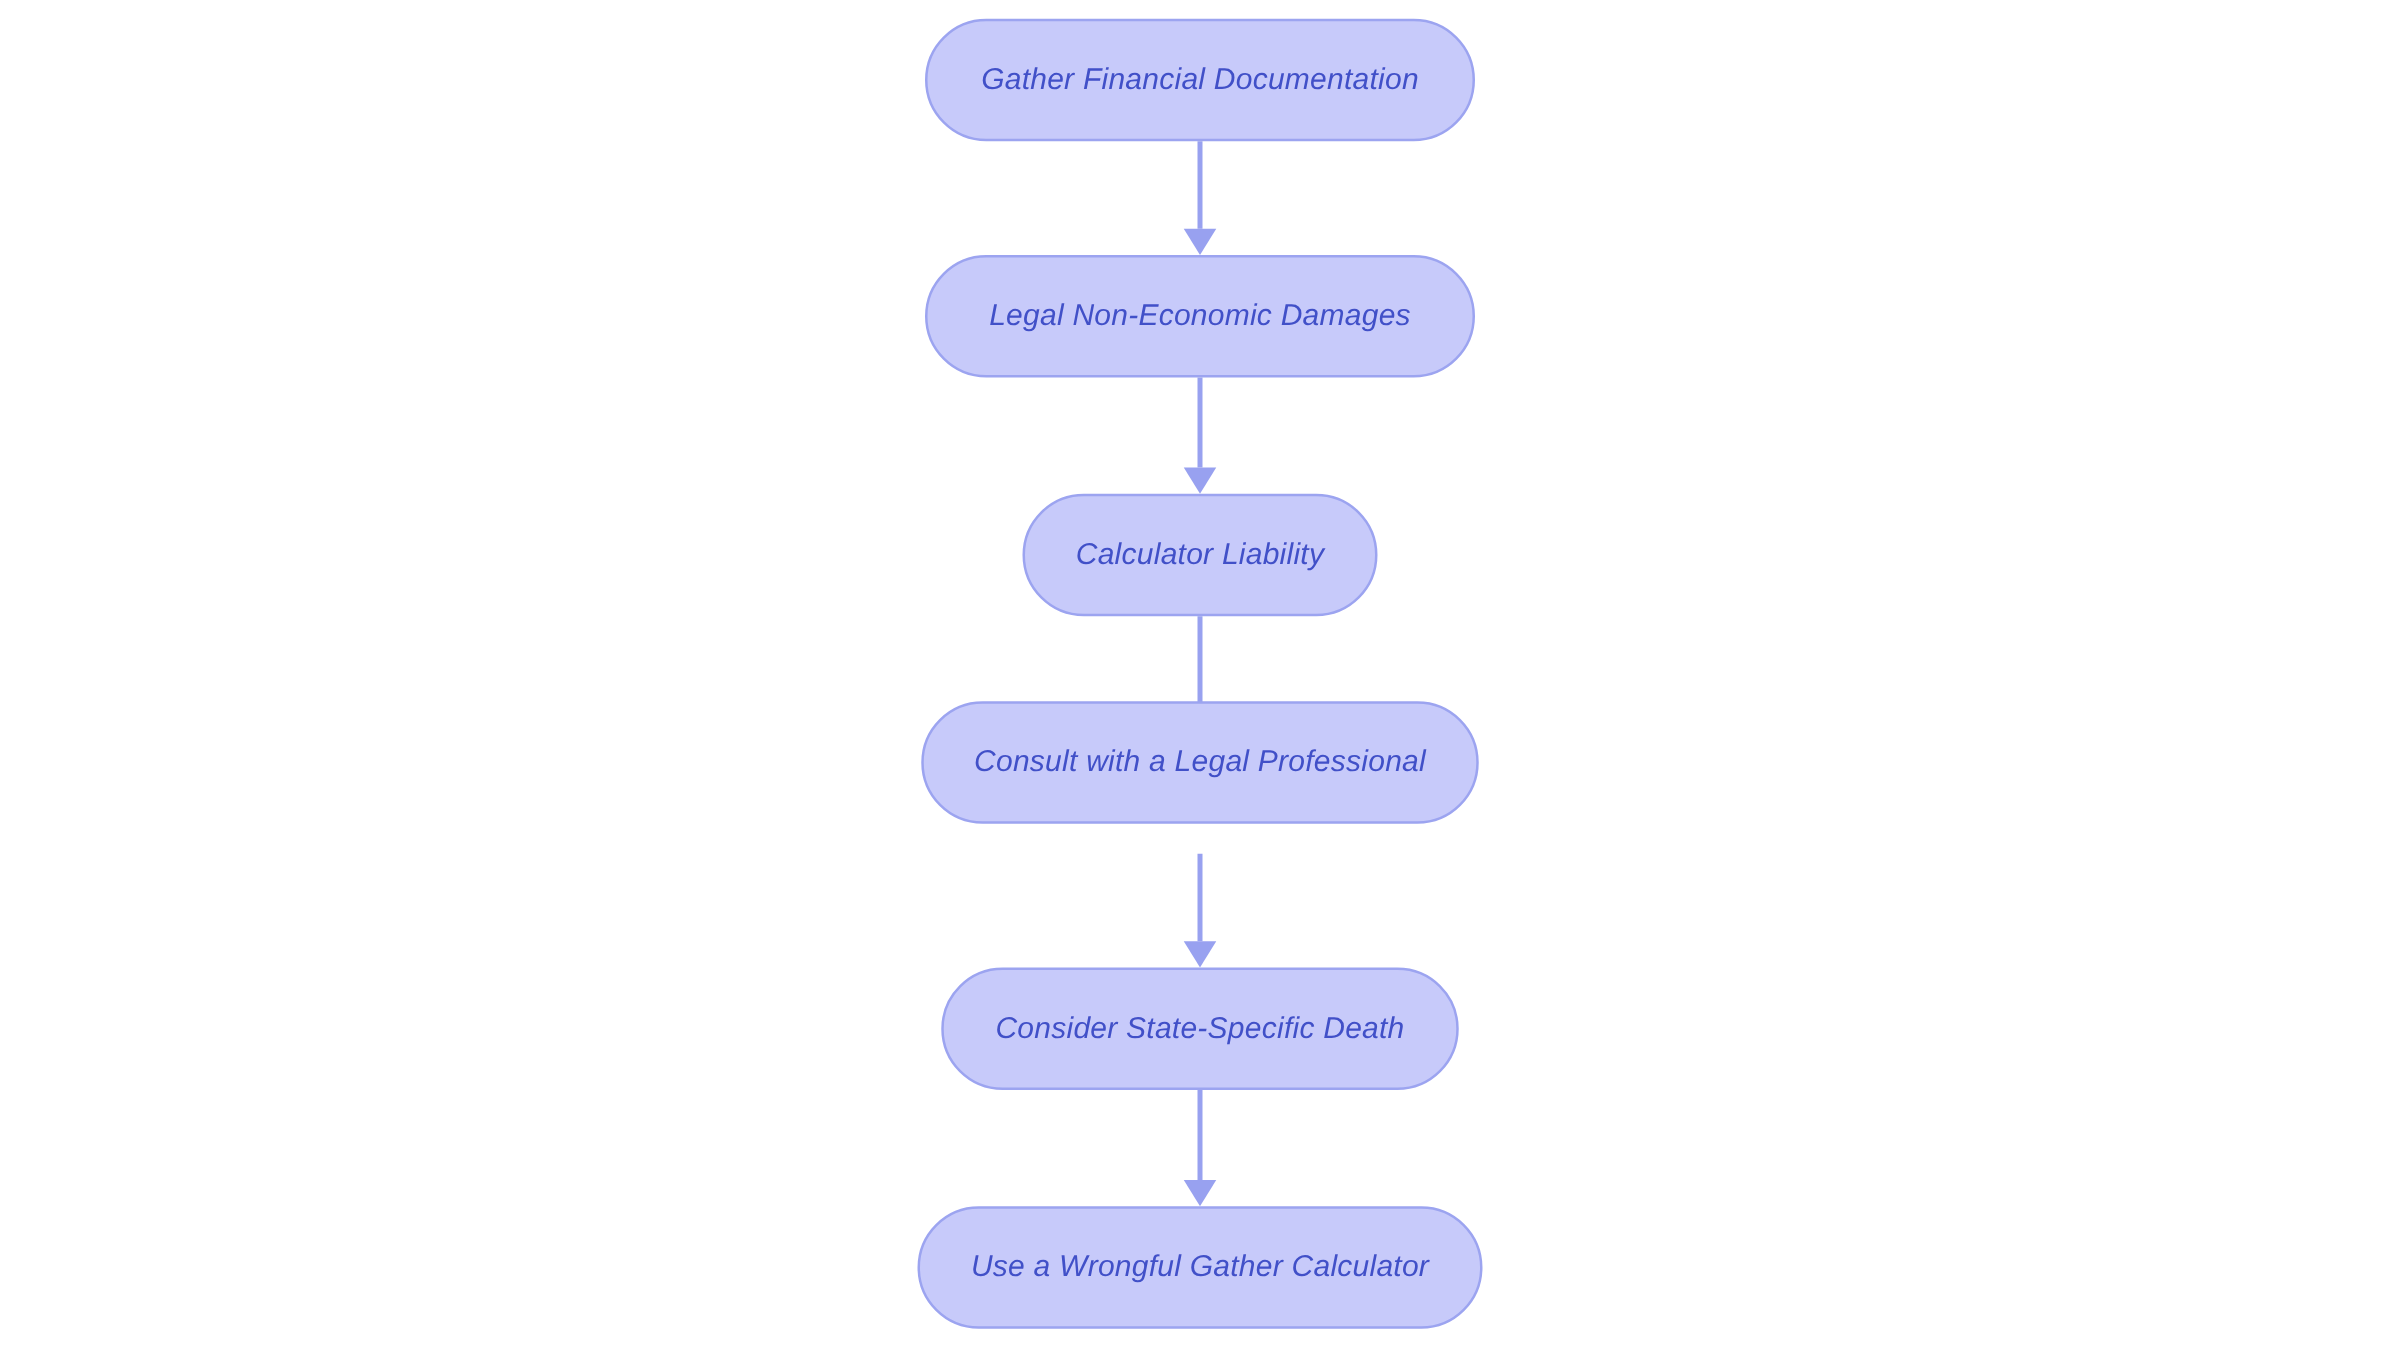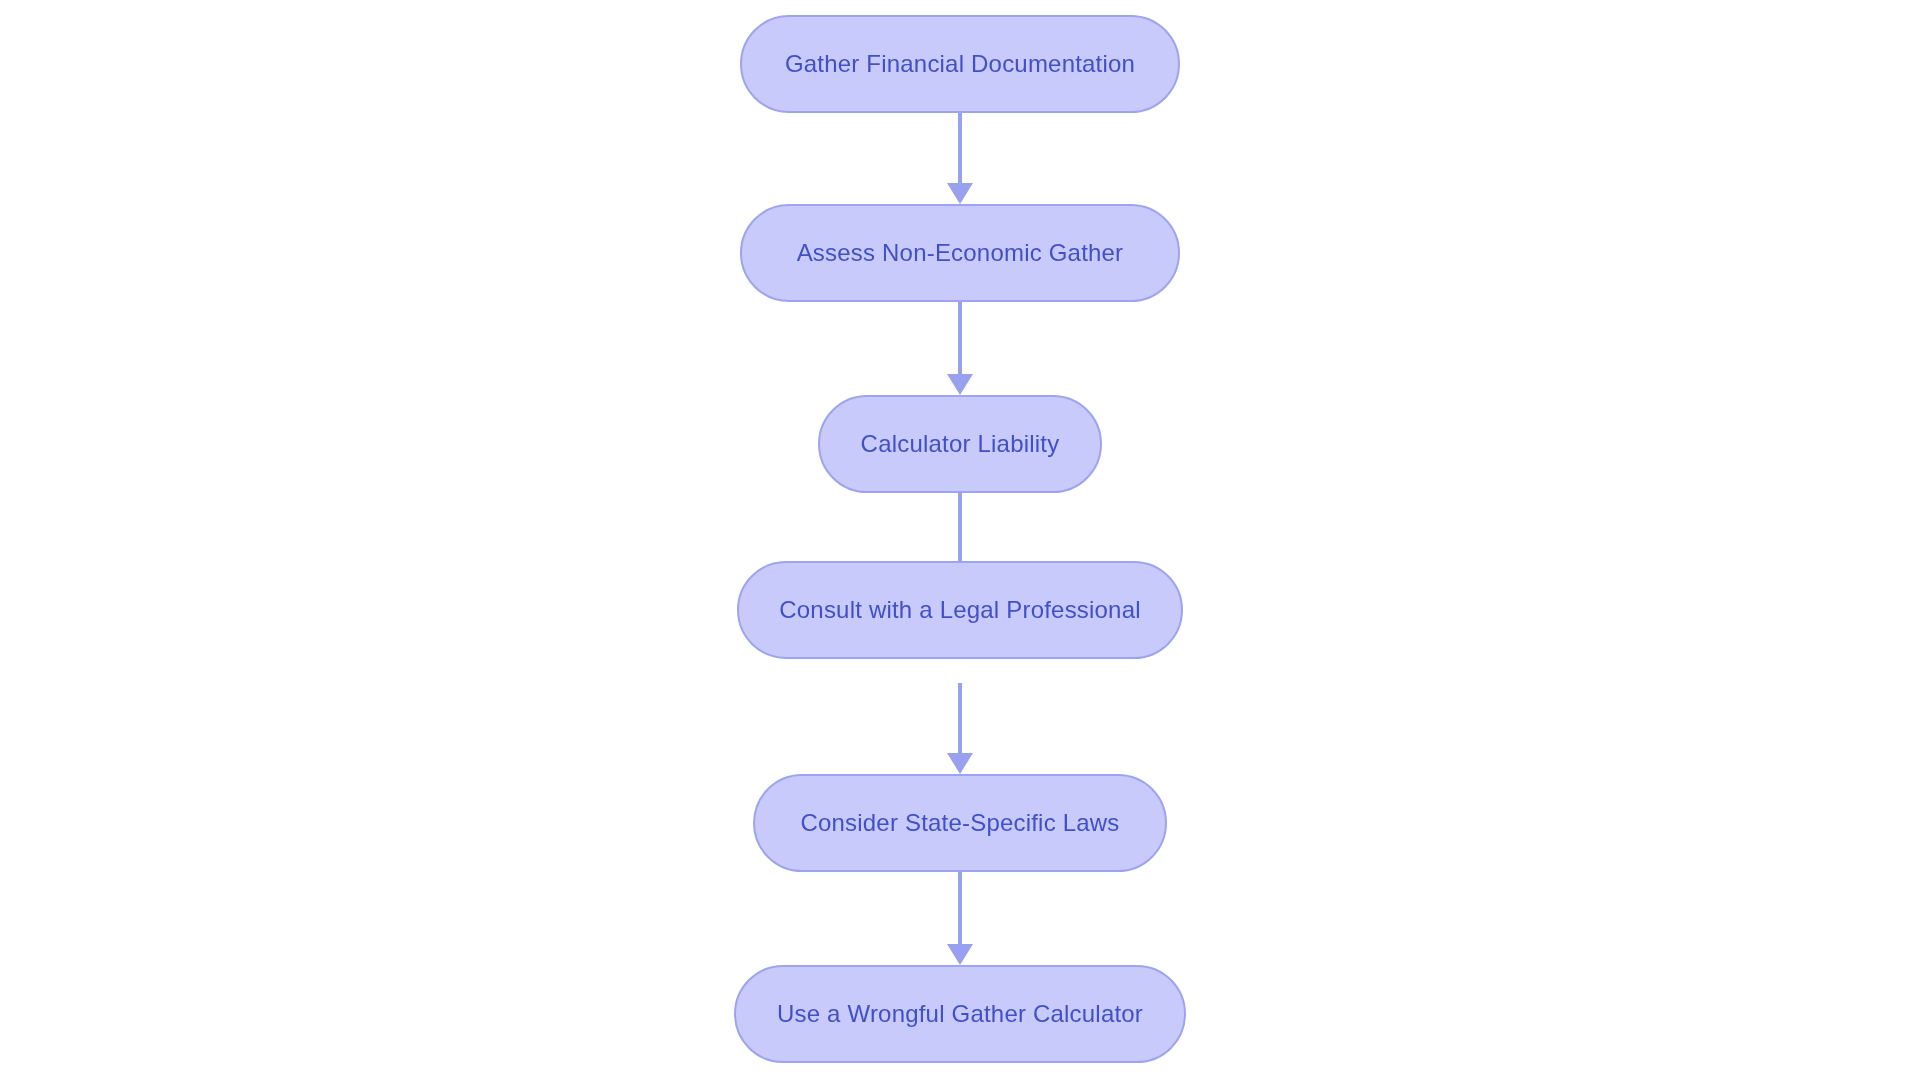--- a/index.html
+++ b/index.html
@@ -2,21 +2,21 @@
 <html style="--background: #ffffff; --node-fill: #c7cafa; --node-border: #9ca4f0; --node-text: #4150c8; --arrow: #98a1f0;"><head>
 <meta charset="utf-8">
 <style>
   :root {
     --background: #ffffff;
     --node-fill: #c7cafa;
     --node-border: #9ca4f0;
     --node-text: #4150c8;
     --arrow: #98a1f0;
   }
-  * { margin: 0; padding: 0; box-sizing: border-box; }
+  * { margin: 0; padding: 0; box-sizing: border-box; font-style: italic; }
   html, body {
     width: 1920px;
     height: 1083px;
     background: var(--background);
     font-family: "Liberation Sans", "DejaVu Sans", sans-serif;
     overflow: hidden;
   }
   .canvas {
     position: relative;
     width: 1920px;
@@ -80,21 +80,21 @@
   <div class="node n1">
     <span>Gather Financial Documentation</span>
   </div>
 
   <div class="arrow a1">
     <div class="shaft"></div>
     <div class="head"></div>
   </div>
 
   <div class="node n2">
-    <span>Assess Non-Economic Gather</span>
+    <span>Legal Non-Economic Damages</span>
   </div>
 
   <div class="arrow a2">
     <div class="shaft"></div>
     <div class="head"></div>
   </div>
 
   <div class="node n3">
     <span>Calculator Liability</span>
   </div>
@@ -107,21 +107,21 @@
   <div class="node n4">
     <span>Consult with a Legal Professional</span>
   </div>
 
   <div class="arrow a4">
     <div class="shaft"></div>
     <div class="head"></div>
   </div>
 
   <div class="node n5">
-    <span>Consider State-Specific Laws</span>
+    <span>Consider State-Specific Death</span>
   </div>
 
   <div class="arrow a5">
     <div class="shaft"></div>
     <div class="head"></div>
   </div>
 
   <div class="node n6">
     <span>Use a Wrongful Gather Calculator</span>
   </div>

